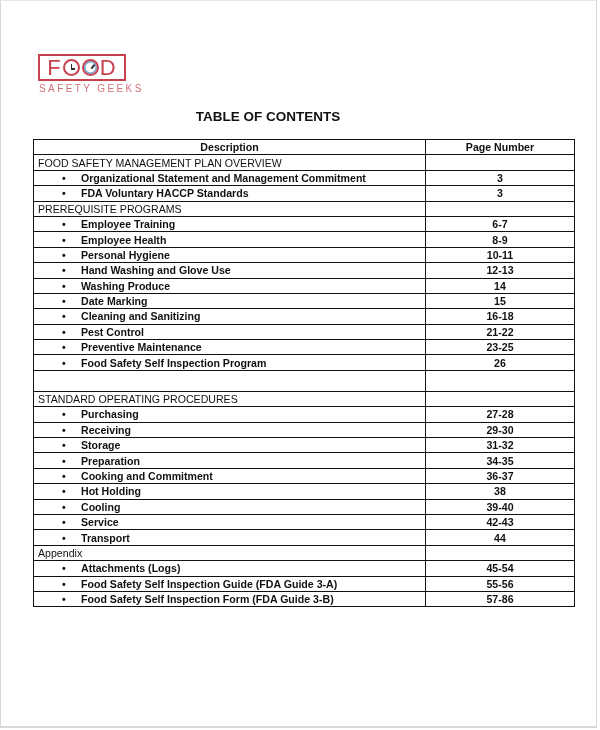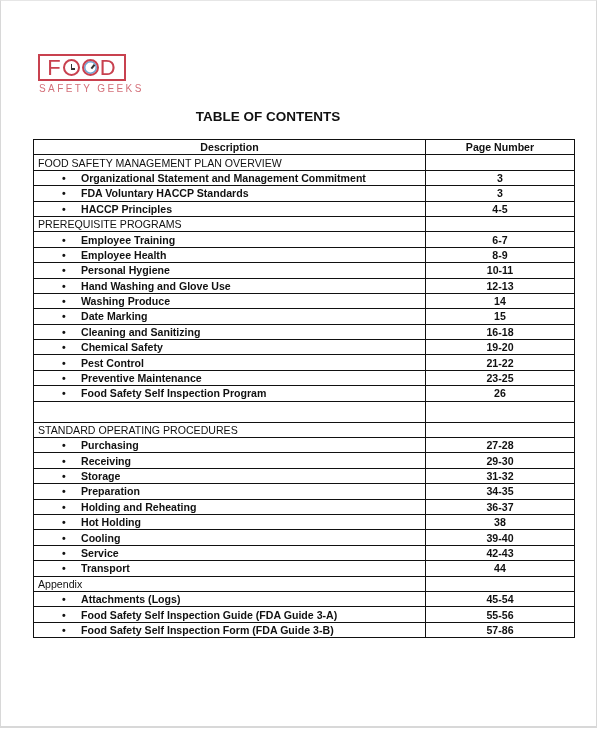--- a/index.html
+++ b/index.html
@@ -130,24 +130,20 @@
         <td class="pg"></td>
       </tr>
       <tr class="item">
         <td class="desc"><span class="bullet">•</span><span>Organizational Statement and Management Commitment</span></td>
         <td class="pg">3</td>
       </tr>
       <tr class="item">
         <td class="desc"><span class="bullet">•</span><span>FDA Voluntary HACCP Standards</span></td>
         <td class="pg">3</td>
       </tr>
-      <tr class="item">
-        <td class="desc"><span class="bullet">•</span><span>HACCP Principles</span></td>
-        <td class="pg">4-5</td>
-      </tr>
       <tr class="sec">
         <td class="desc"><span>PREREQUISITE PROGRAMS</span></td>
         <td class="pg"></td>
       </tr>
       <tr class="item">
         <td class="desc"><span class="bullet">•</span><span>Employee Training</span></td>
         <td class="pg">6-7</td>
       </tr>
       <tr class="item">
         <td class="desc"><span class="bullet">•</span><span>Employee Health</span></td>
@@ -167,24 +163,20 @@
       </tr>
       <tr class="item">
         <td class="desc"><span class="bullet">•</span><span>Date Marking</span></td>
         <td class="pg">15</td>
       </tr>
       <tr class="item">
         <td class="desc"><span class="bullet">•</span><span>Cleaning and Sanitizing</span></td>
         <td class="pg">16-18</td>
       </tr>
       <tr class="item">
-        <td class="desc"><span class="bullet">•</span><span>Chemical Safety</span></td>
-        <td class="pg">19-20</td>
-      </tr>
-      <tr class="item">
         <td class="desc"><span class="bullet">•</span><span>Pest Control</span></td>
         <td class="pg">21-22</td>
       </tr>
       <tr class="item">
         <td class="desc"><span class="bullet">•</span><span>Preventive Maintenance</span></td>
         <td class="pg">23-25</td>
       </tr>
       <tr class="item">
         <td class="desc"><span class="bullet">•</span><span>Food Safety Self Inspection Program</span></td>
         <td class="pg">26</td>
@@ -207,21 +199,21 @@
       </tr>
       <tr class="item">
         <td class="desc"><span class="bullet">•</span><span>Storage</span></td>
         <td class="pg">31-32</td>
       </tr>
       <tr class="item">
         <td class="desc"><span class="bullet">•</span><span>Preparation</span></td>
         <td class="pg">34-35</td>
       </tr>
       <tr class="item">
-        <td class="desc"><span class="bullet">•</span><span>Holding and Reheating</span></td>
+        <td class="desc"><span class="bullet">•</span><span>Cooking and Commitment</span></td>
         <td class="pg">36-37</td>
       </tr>
       <tr class="item">
         <td class="desc"><span class="bullet">•</span><span>Hot Holding</span></td>
         <td class="pg">38</td>
       </tr>
       <tr class="item">
         <td class="desc"><span class="bullet">•</span><span>Cooling</span></td>
         <td class="pg">39-40</td>
       </tr>

